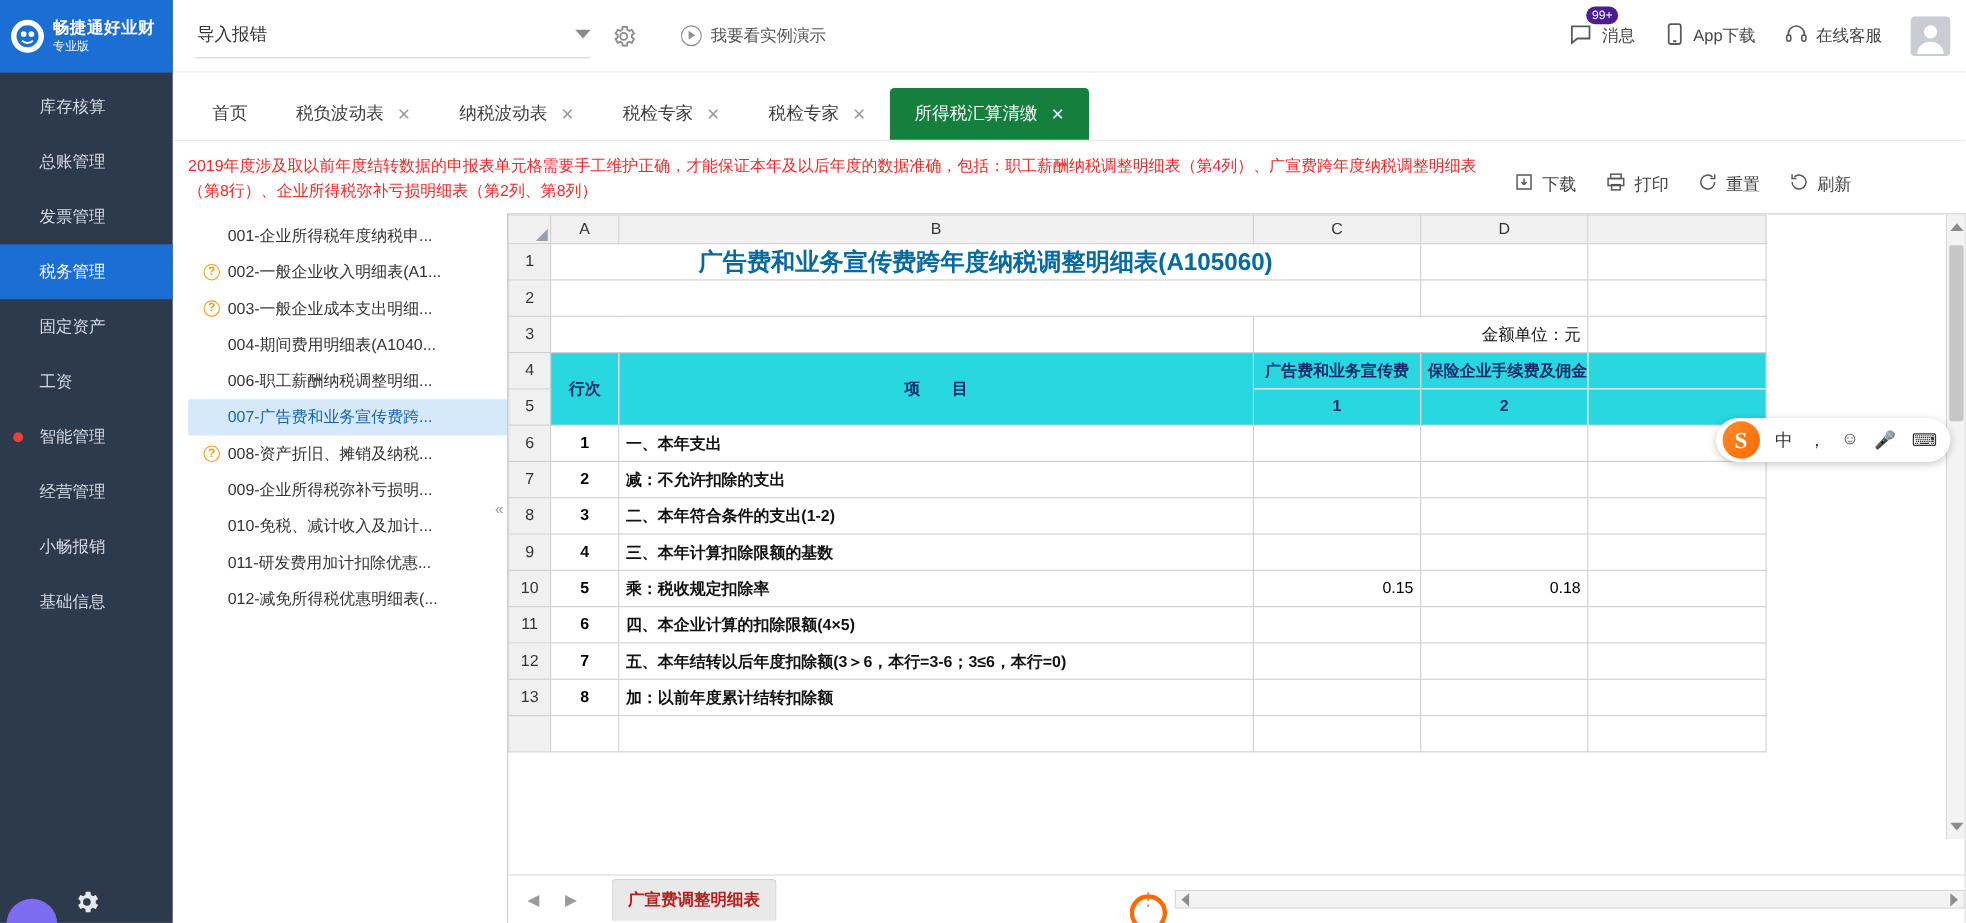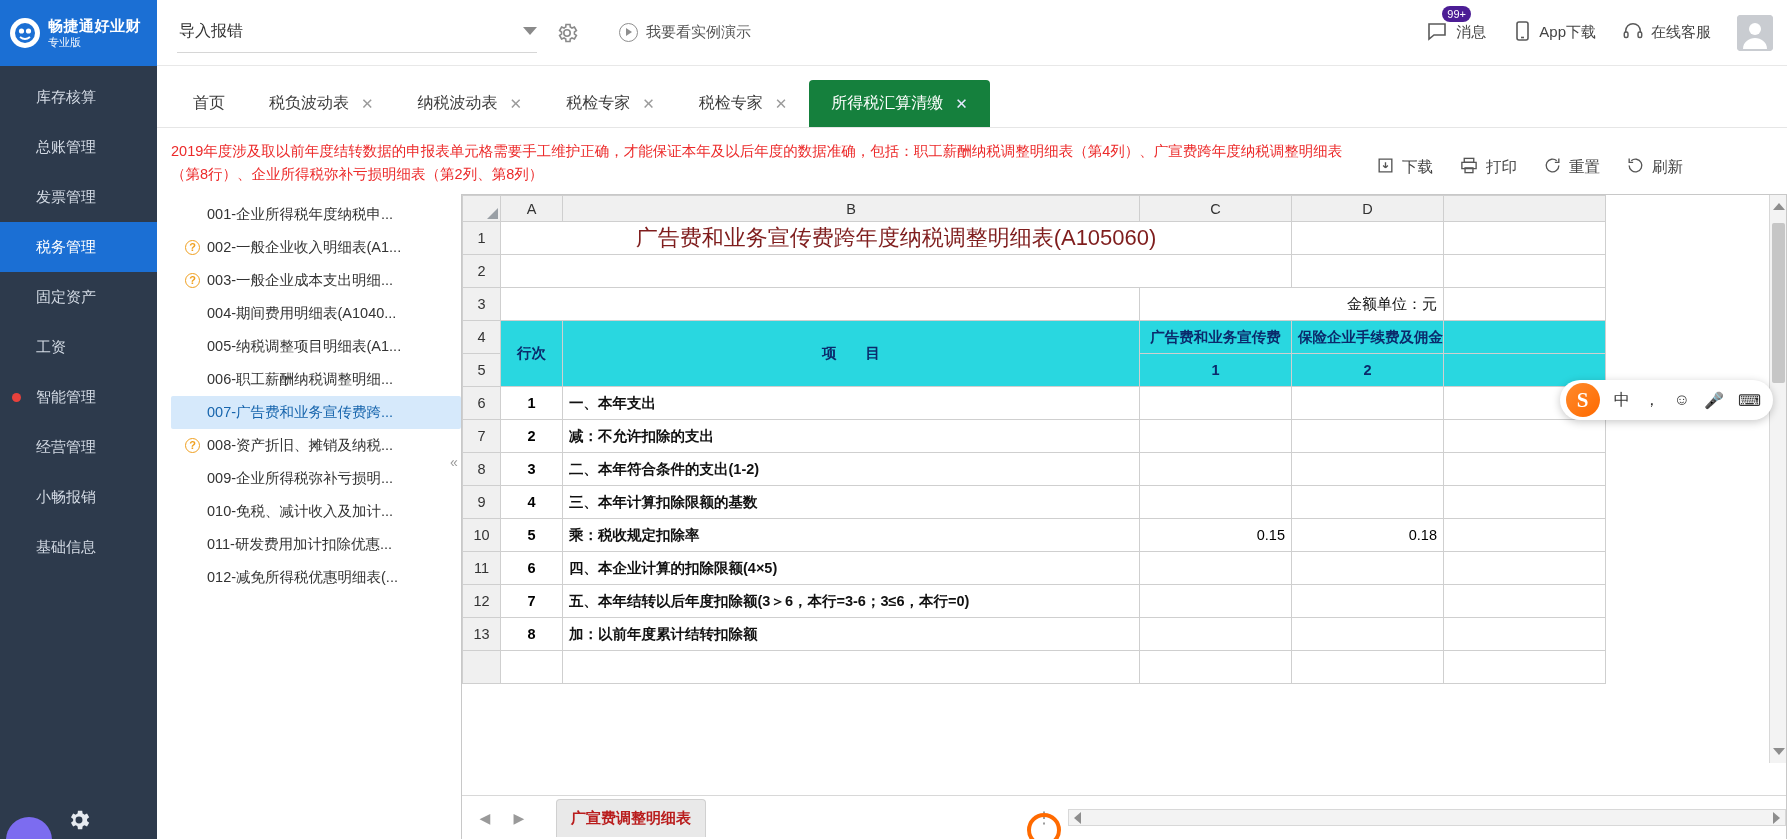--- a/index.html
+++ b/index.html
@@ -358,22 +358,22 @@
   .rowhead {
     width: 38px;
     background: #f0f0f0 !important;
     text-align: center;
     color: #333;
   }
 
   .title-cell {
     text-align: center;
     font-size: 22px;
-    font-weight: normal;
-    color: #7f1d1d;
+    font-weight: bold;
+    color: #0369a1;
   }
   .unit-cell {
     text-align: right;
     font-size: 15px;
     color: #111;
   }
   .hdr-cyan {
     background: #29d7e0 !important;
     color: #0b2a6b;
     font-weight: bold;
@@ -721,23 +721,20 @@
         <div class="tree-item">
           <span class="warn-ic">?</span>
           <span>002-一般企业收入明细表(A1...</span>
         </div>
         <div class="tree-item">
           <span class="warn-ic">?</span>
           <span>003-一般企业成本支出明细...</span>
         </div>
         <div class="tree-item">
           <span>004-期间费用明细表(A1040...</span>
-        </div>
-        <div class="tree-item">
-          <span>005-纳税调整项目明细表(A1...</span>
         </div>
         <div class="tree-item">
           <span>006-职工薪酬纳税调整明细...</span>
         </div>
         <div class="tree-item selected">
           <span>007-广告费和业务宣传费跨...</span>
         </div>
         <div class="tree-item">
           <span class="warn-ic">?</span>
           <span>008-资产折旧、摊销及纳税...</span>

